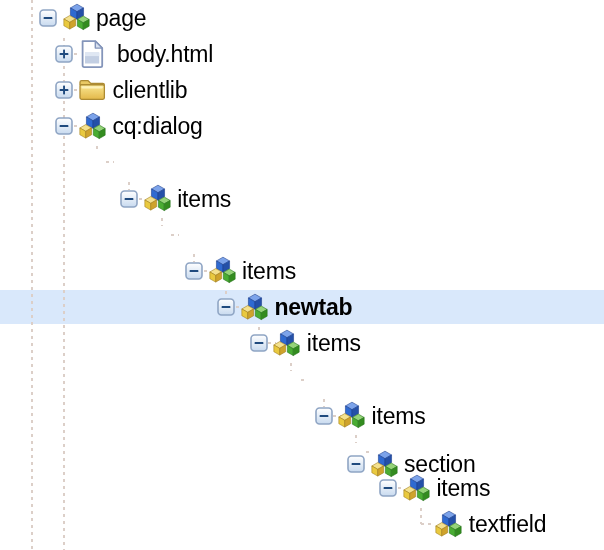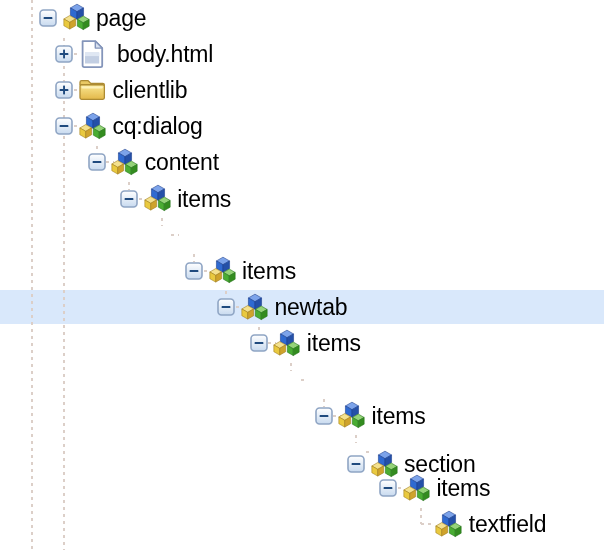--- a/index.html
+++ b/index.html
@@ -181,33 +181,20 @@
             <use xlink:href="#sym-exp-plus"></use>
           </svg>
         </div>
         <div class="node-icon" style="left: 77.4px;">
           <svg width="28" height="24">
             <use xlink:href="#sym-folder"></use>
           </svg>
         </div>
         <span class="label" style="left: 112.4px; color: rgb(0, 0, 0);">clientlib</span>
       </div>
-      <div class="row" style="top: 144.3px; height: 36.2px;">
-        <div class="expander" style="left: 87.8px;">
-          <svg>
-            <use xlink:href="#sym-exp-minus"></use>
-          </svg>
-        </div>
-        <div class="node-icon" style="left: 109.8px;">
-          <svg width="29" height="29">
-            <use xlink:href="#sym-cubes"></use>
-          </svg>
-        </div>
-        <span class="label" style="left: 144.8px; color: rgb(0, 0, 0);">content</span>
-      </div>
       <div class="row" style="top: 180.5px; height: 36.2px;">
         <div class="expander" style="left: 120.2px;">
           <svg>
             <use xlink:href="#sym-exp-minus"></use>
           </svg>
         </div>
         <div class="node-icon" style="left: 142.2px;">
           <svg width="29" height="29">
             <use xlink:href="#sym-cubes"></use>
           </svg>
@@ -220,21 +207,21 @@
             <use xlink:href="#sym-exp-minus"></use>
           </svg>
         </div>
         <div class="node-icon" style="left: 207px;">
           <svg width="29" height="29">
             <use xlink:href="#sym-cubes"></use>
           </svg>
         </div>
         <span class="label" style="left: 242px; color: rgb(0, 0, 0);">items</span>
       </div>
-      <div class="row" style="top: 289.1px; height: 36.2px;">
+      <div class="row" style="top: 289.1px; height: 36.2px; font-weight: bold;">
         <div class="expander" style="left: 217.4px;">
           <svg>
             <use xlink:href="#sym-exp-minus"></use>
           </svg>
         </div>
         <div class="node-icon" style="left: 239.4px;">
           <svg width="29" height="29">
             <use xlink:href="#sym-cubes"></use>
           </svg>
         </div>

